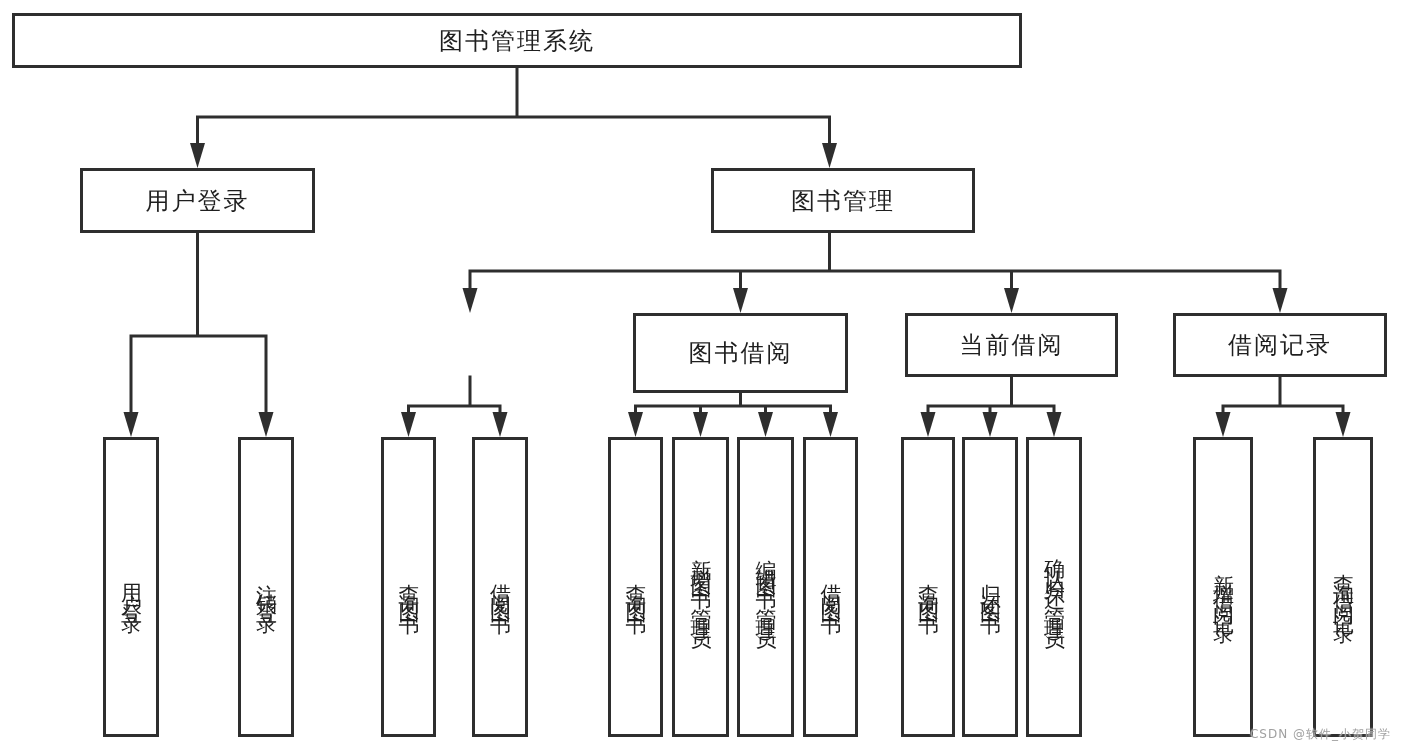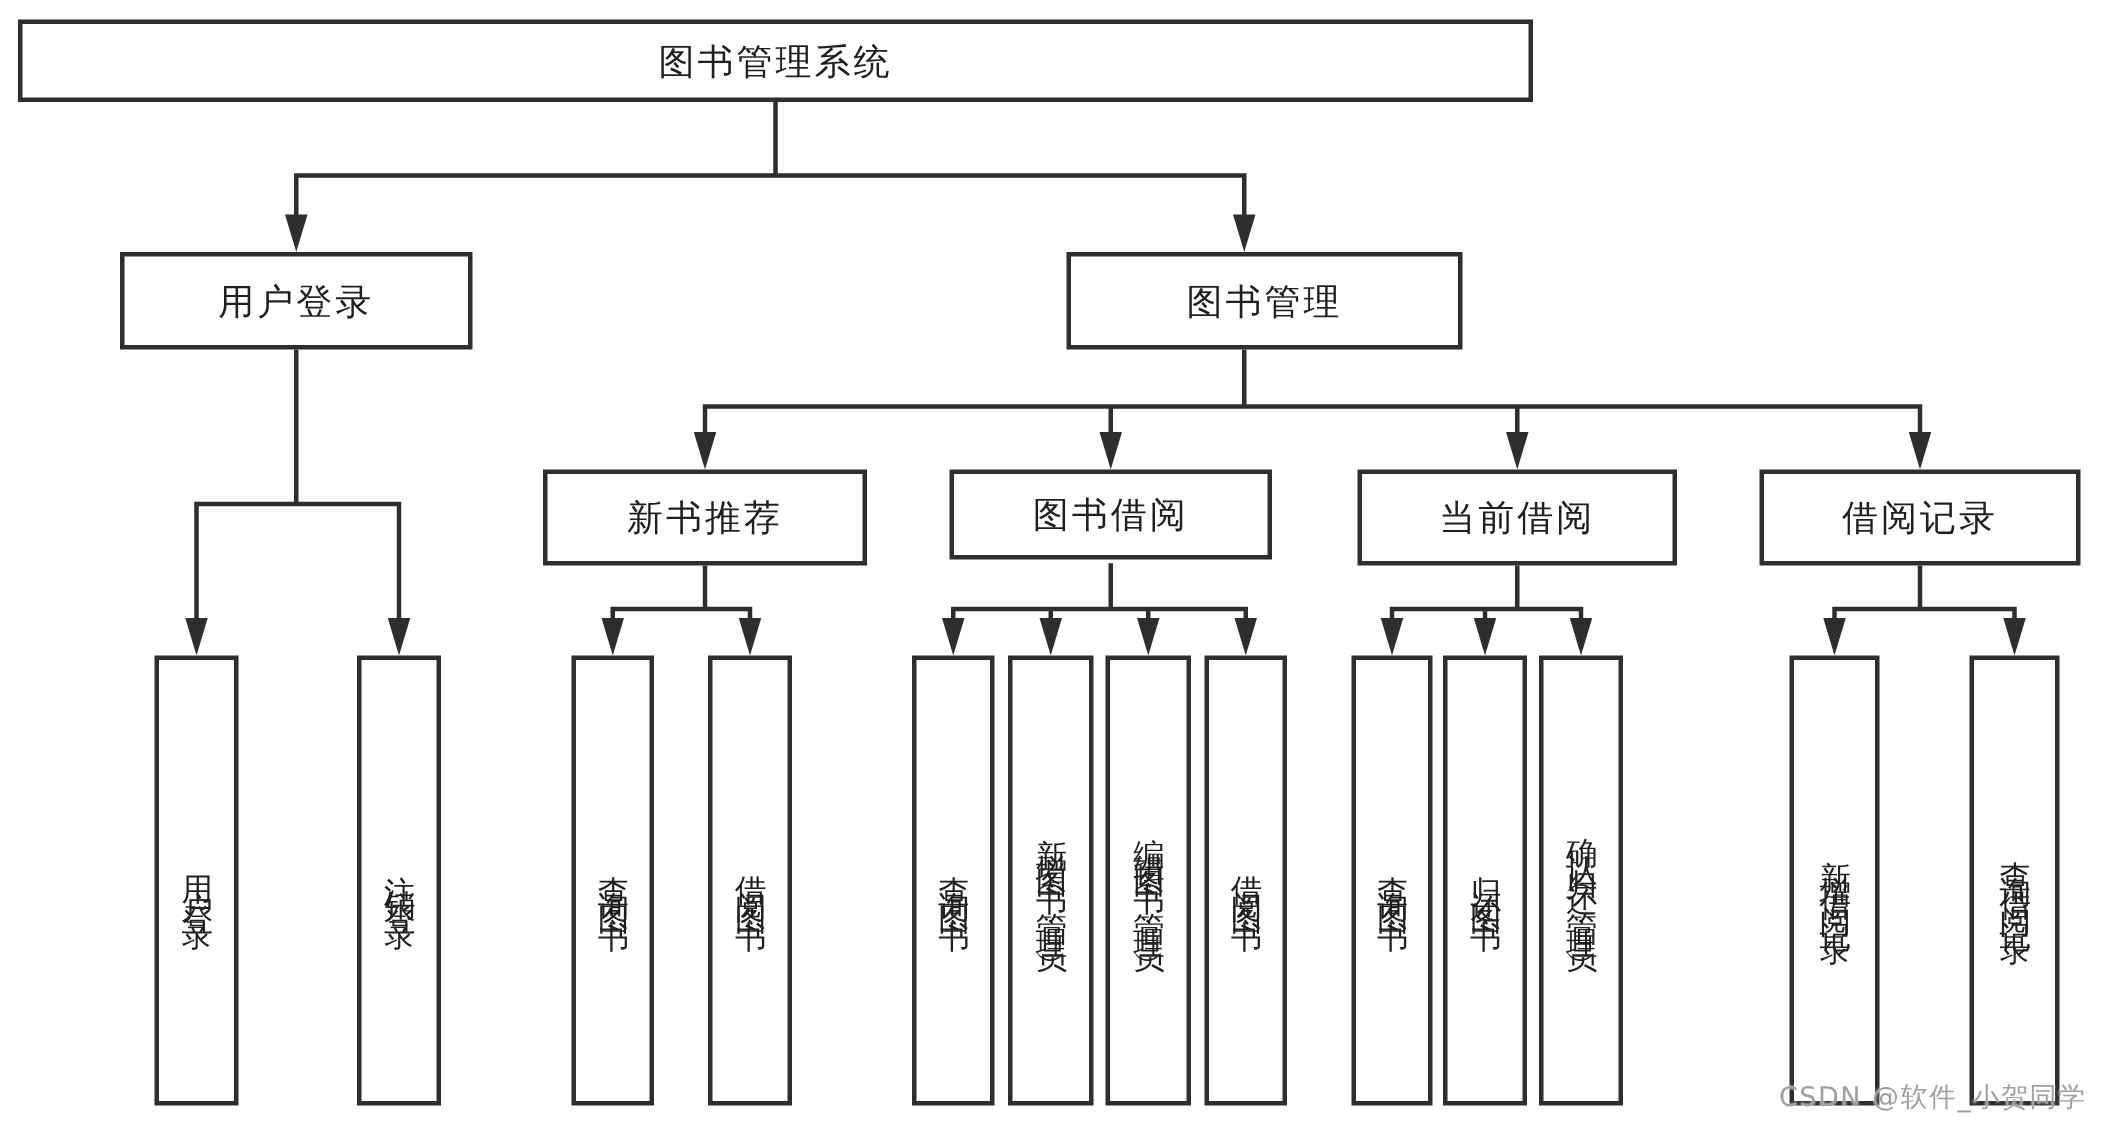--- a/index.html
+++ b/index.html
@@ -46,21 +46,21 @@
     font-size: 21px;
     letter-spacing: 10px;
     line-height: 1;
     color: #1f1f1f;
     white-space: nowrap;
   }
   #watermark {
     position: absolute;
     right: 14px;
     bottom: 4px;
-    font-size: 18px;
+    font-size: 12px;
     letter-spacing: 1px;
     color: #a0a0a0;
     text-shadow: 0 0 2px #ffffff;
     white-space: nowrap;
     z-index: 5;
   }
   .connector-path {
     fill: none;
     stroke: #2e2e2e;
     stroke-width: 3;
@@ -130,24 +130,21 @@
     <span class="hlabel">图书管理系统</span>
   </div>
 
   <div class="box" style="left:80px;top:168px;width:235px;height:65px">
     <span class="hlabel">用户登录</span>
   </div>
   <div class="box" style="left:711px;top:168px;width:264px;height:65px">
     <span class="hlabel">图书管理</span>
   </div>
 
-  <div class="box" style="left:362px;top:313px;width:216px;height:64px">
-    <span class="hlabel">新书推荐</span>
-  </div>
-  <div class="box" style="left:633px;top:313px;width:215px;height:60px">
+  <div class="box" style="left:633px;top:313px;width:215px;height:80px">
     <span class="hlabel">图书借阅</span>
   </div>
   <div class="box" style="left:1173px;top:313px;width:214px;height:64px">
     <span class="hlabel">借阅记录</span>
   </div>
   <div class="box" style="left:905px;top:313px;width:213px;height:64px">
     <span class="hlabel">当前借阅</span>
   </div>
 
   <div class="box" style="left:103px;top:437px;width:56px;height:300px">

